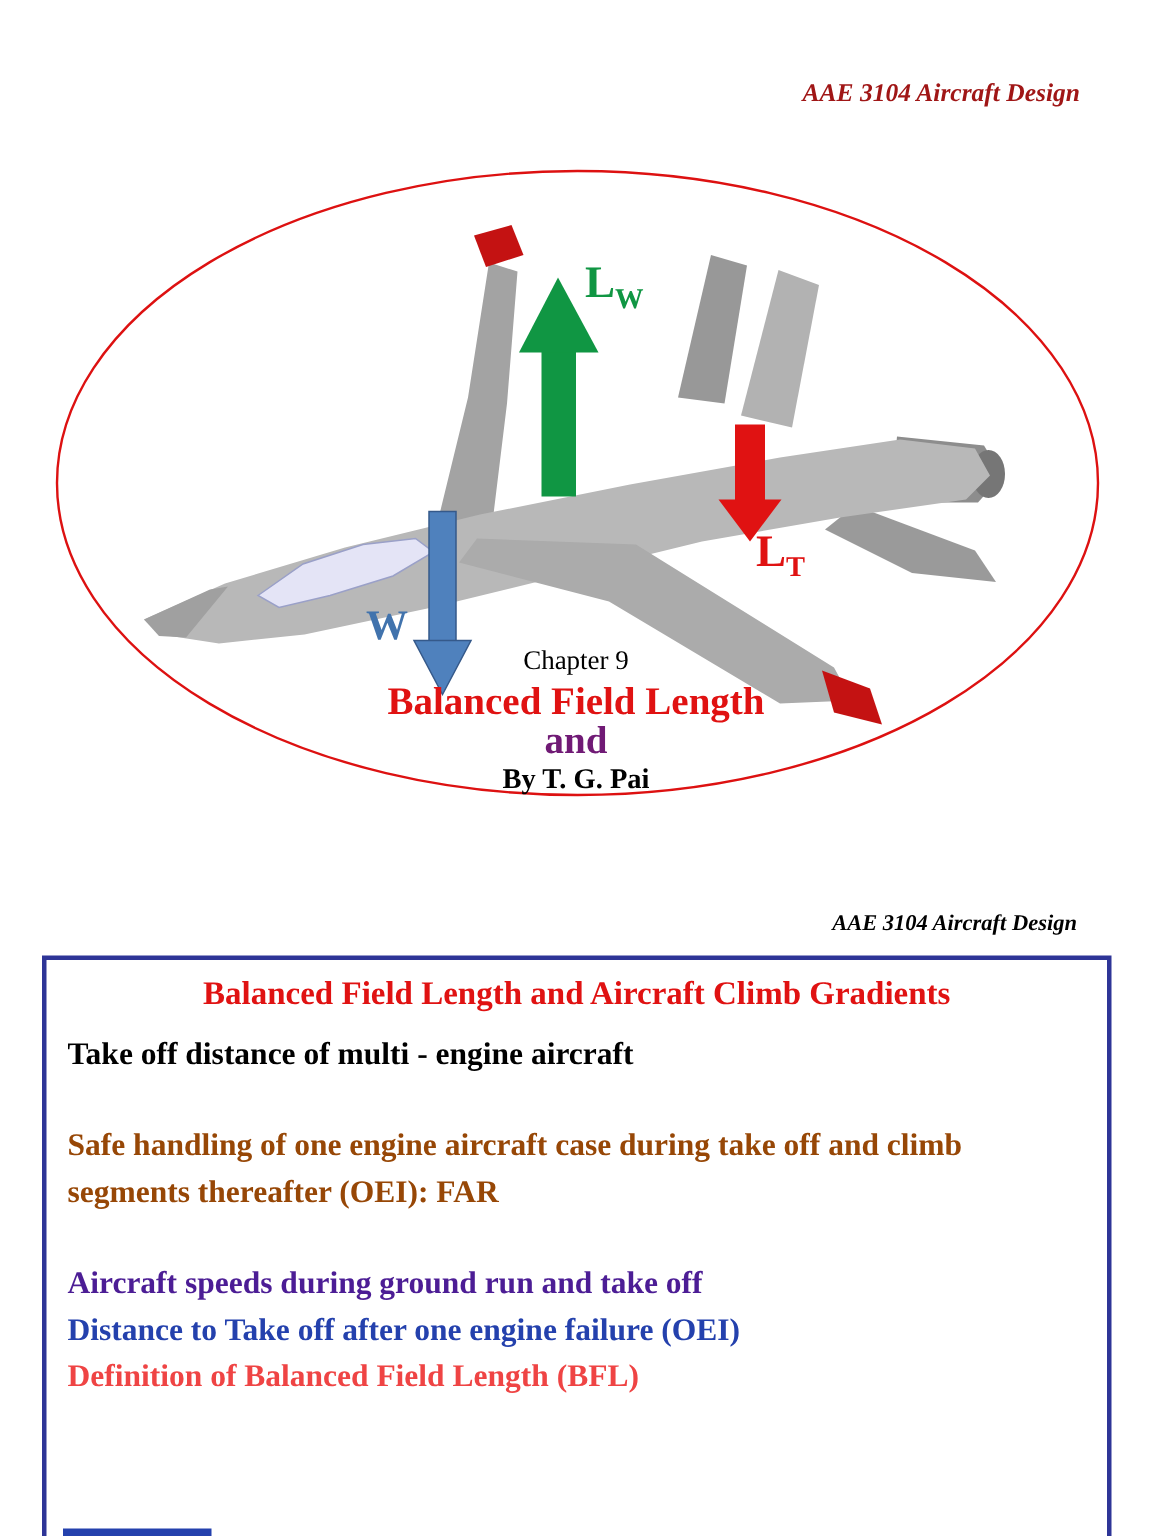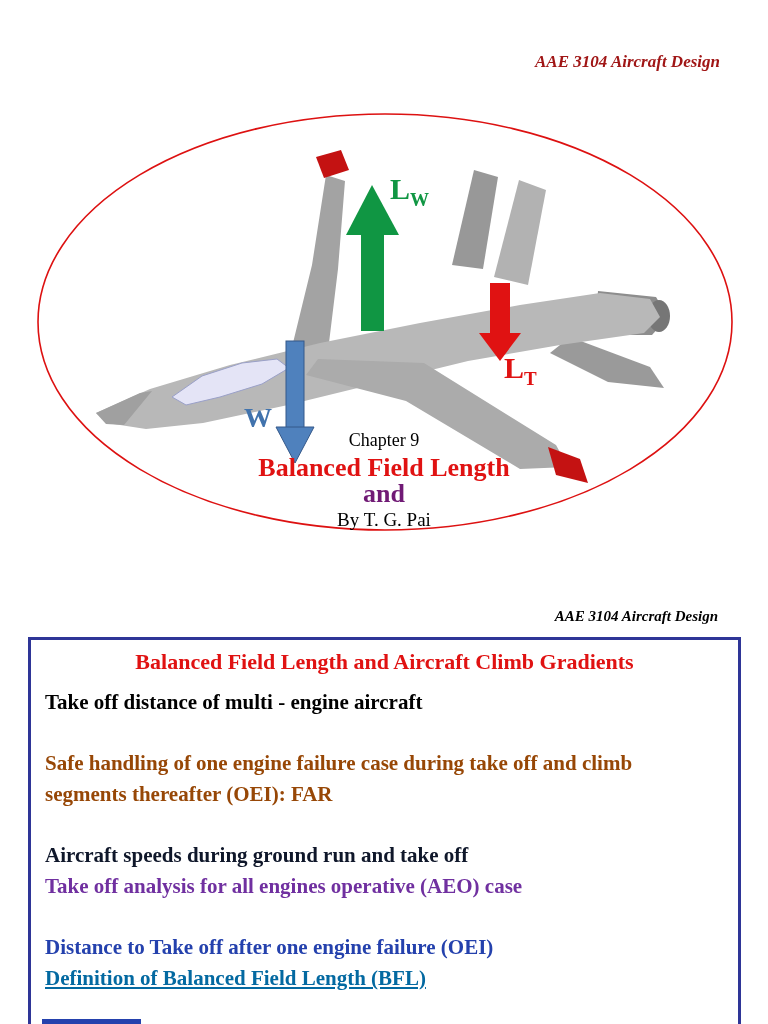--- a/index.html
+++ b/index.html
@@ -17,21 +17,21 @@
 
   .arrow-label { position:absolute; font-weight:bold; font-size:30px; line-height:1; white-space:nowrap; }
   .arrow-label sub { font-size:19px; }
   .lbl-lw { top:174px; left:390px; }
   .lbl-lt { top:353px; left:504px;text-align:center; }
   .lbl-w  { top:404px; left:244px; font-size:28px; }
 
   .titleblock { position:absolute; top:430px; left:84px; width:600px; text-align:center; }
   .chapter { font-size:18px; font-weight:normal; color:#000; margin-bottom:4px; }
   .main-title-line { font-size:26px; font-weight:bold; line-height:26px; }
-  .author { font-size:19px; font-weight:normal; color:#000; margin-top:2px;text-align:center; }
+  .author { font-size:19px; font-weight:bold; color:#000; margin-top:2px;text-align:center; }
 
   .panel {
     position:absolute; left:28px; top:637px; width:713px; height:420px;
     border:3px solid #2e3597; padding:5px 14px 0 14px; background:#ffffff;
   }
   .panel-title { text-align:center; font-size:22px; line-height:33px; font-weight:bold; margin-bottom:9px; white-space:nowrap; }
   .pline { font-size:21px; line-height:31px; font-weight:bold; }
   .pline.wrap-narrow { max-width:640px; }
   .gap { margin-bottom:30px; }
   .clipped-bar { position:absolute; left:11px; top:379px; width:99px; height:9px; background:#2441ad; }
@@ -91,25 +91,24 @@
   </section>
 
   <section>
     <div class="hdr hdr2" style="color: rgb(0, 0, 0);">AAE 3104 Aircraft Design</div>
 
     <div class="panel">
       <div class="panel-title" style="color: rgb(224, 18, 18);">Balanced Field Length and Aircraft Climb Gradients</div>
 
       <p class="pline gap" style="color: #000000;">Take off distance of multi - engine aircraft</p>
 
-      <p class="pline gap wrap-narrow" style="color: rgb(151, 71, 6);">Safe handling of one engine failure case during take off and climb segments thereafter (OEI): FAR</p>
+      <p class="pline gap wrap-narrow" style="color: rgb(151, 71, 6);">Safe handling of one engine aircraft case during take off and climb segments thereafter (OEI): FAR</p>
 
-      <p class="pline" style="color: #0f172a;">Aircraft speeds during ground run and take off</p>
-      <p class="pline gap" style="color: rgb(112, 48, 160);">Take off analysis for all engines operative (AEO) case</p>
+      <p class="pline" style="color: #4c1d95;">Aircraft speeds during ground run and take off</p>
 
       <p class="pline" style="color: rgb(36, 65, 173);">Distance to Take off after one engine failure (OEI)</p>
-      <p class="pline" style="color: #0369a1; text-decoration: underline;">Definition of Balanced Field Length (BFL)</p>
+      <p class="pline" style="color: #ef4444;">Definition of Balanced Field Length (BFL)</p>
 
       <div class="clipped-bar"></div>
     </div>
   </section>
 
 </div>
 
 </body></html>

